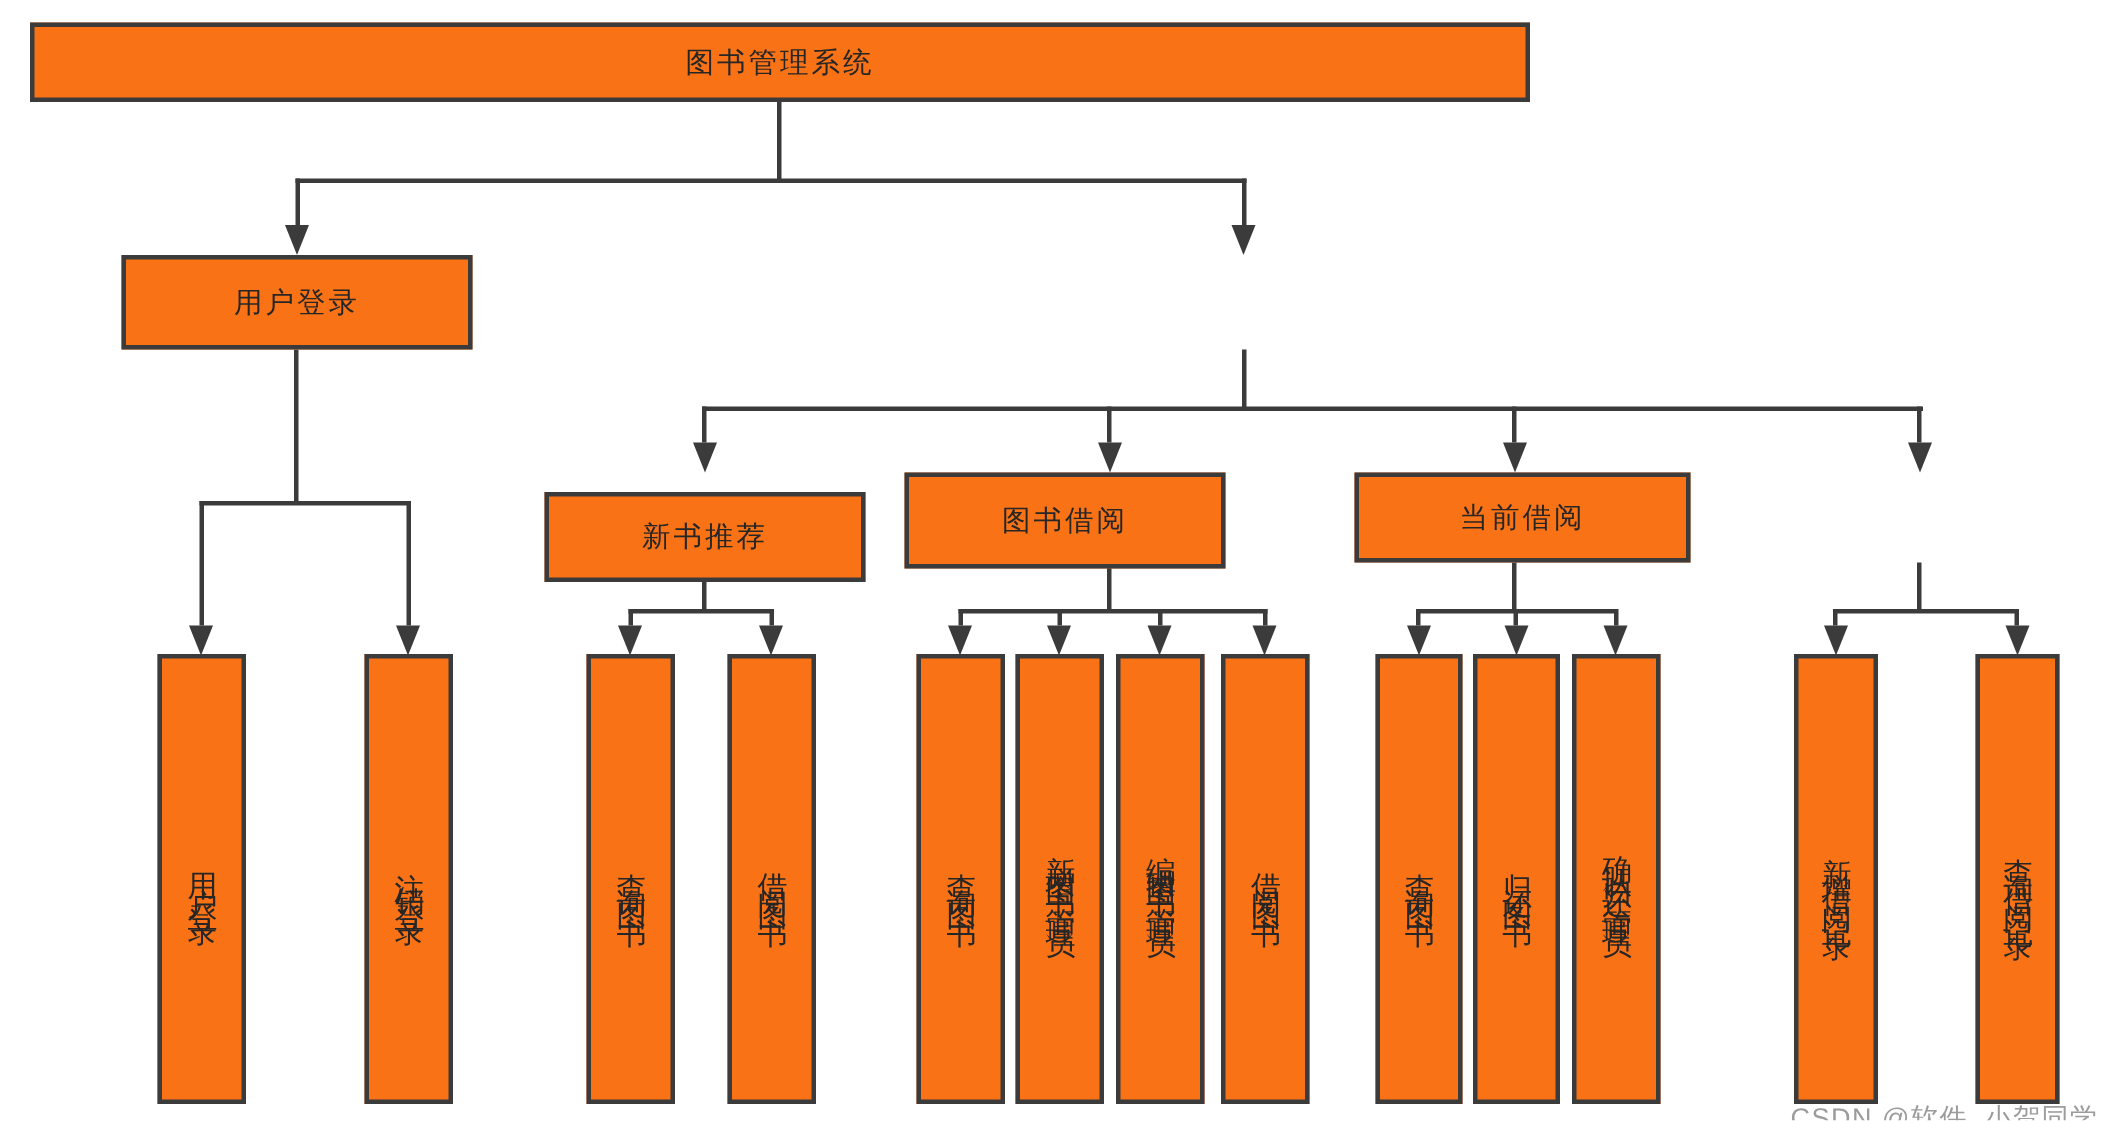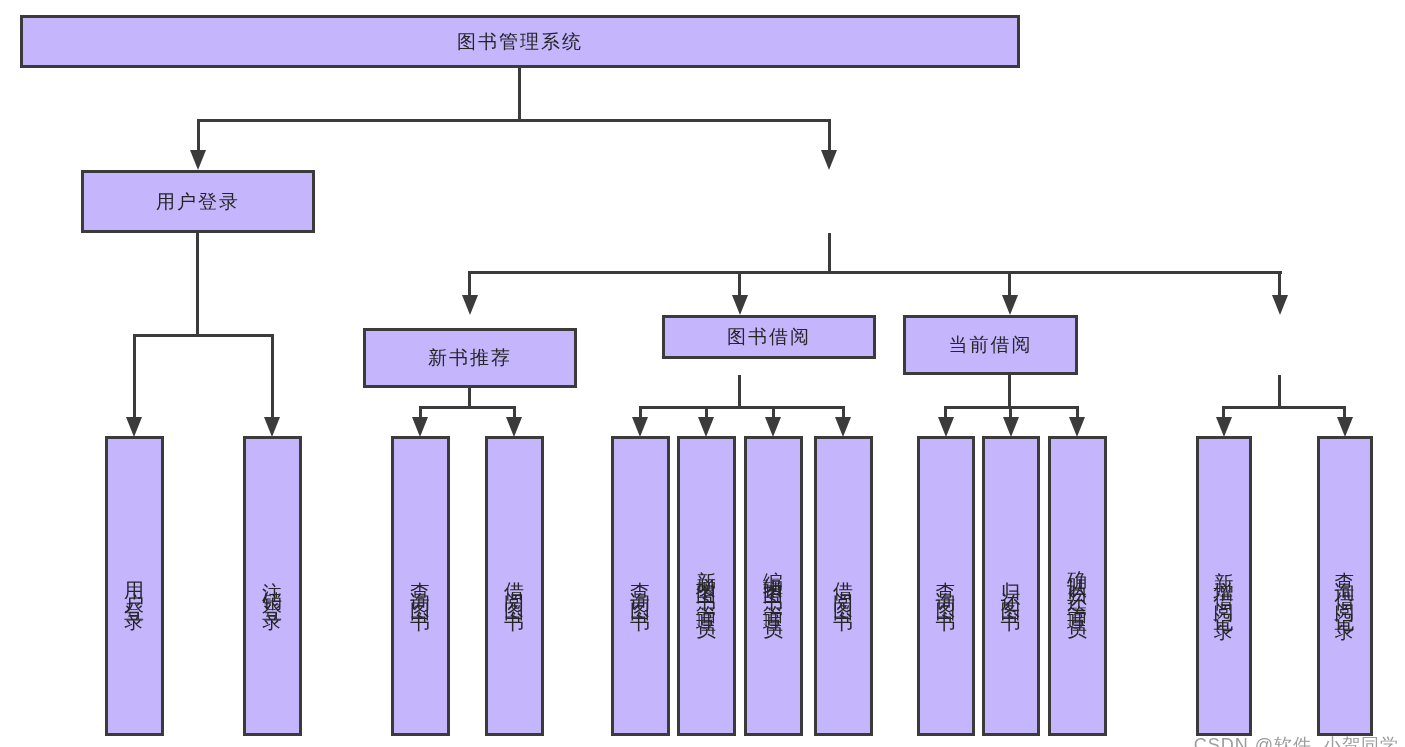--- a/index.html
+++ b/index.html
@@ -1,21 +1,21 @@
 <!DOCTYPE html>
 <html><head>
 <meta charset="utf-8">
 <style>
   html,body{margin:0;padding:0;background:#fff;}
   .stage{
     position:relative;width:1405px;height:747px;background:#ffffff;overflow:hidden;
     font-family:"Liberation Sans","DejaVu Sans",sans-serif;color:#262626;
   }
   .box{
-    position:absolute;box-sizing:border-box;border:3px solid #3b3b3b;background:#c4b5fd;
+    position:absolute;box-sizing:border-box;border:3px solid #3b3b3b;background:#f97316;
     display:flex;align-items:center;justify-content:center;
     font-size:19px;letter-spacing:2px;color:#262626;white-space:nowrap;
   }
   .leaf span{
     writing-mode:vertical-rl;text-orientation:mixed;
     letter-spacing:10px;line-height:1;font-size:20px;white-space:normal;
   }
   .leaf.tight span{letter-spacing:7px;}
   .ln{position:absolute;background:#3b3b3b;}
   .ar{
@@ -96,24 +96,24 @@
     <span>图书管理系统</span>
   </div>
 
   <div class="box" style="left:81px;top:170px;width:234px;height:63px">
     <span>用户登录</span>
   </div>
 
   <div class="box" style="left:363px;top:328px;width:214px;height:60px">
     <span>新书推荐</span>
   </div>
-  <div class="box" style="left:662px;top:315px;width:214px;height:44px">
+  <div class="box" style="left:603px;top:315px;width:214px;height:64px">
     <span>图书借阅</span>
   </div>
-  <div class="box" style="left:903px;top:315px;width:175px;height:60px">
+  <div class="box" style="left:903px;top:315px;width:224px;height:60px">
     <span>当前借阅</span>
   </div>
 
   <div class="box leaf" style="left:105px;top:436px;width:59px;height:300px">
     <span>用户登录</span>
   </div>
   <div class="box leaf" style="left:243px;top:436px;width:59px;height:300px">
     <span>注销登录</span>
   </div>
 

